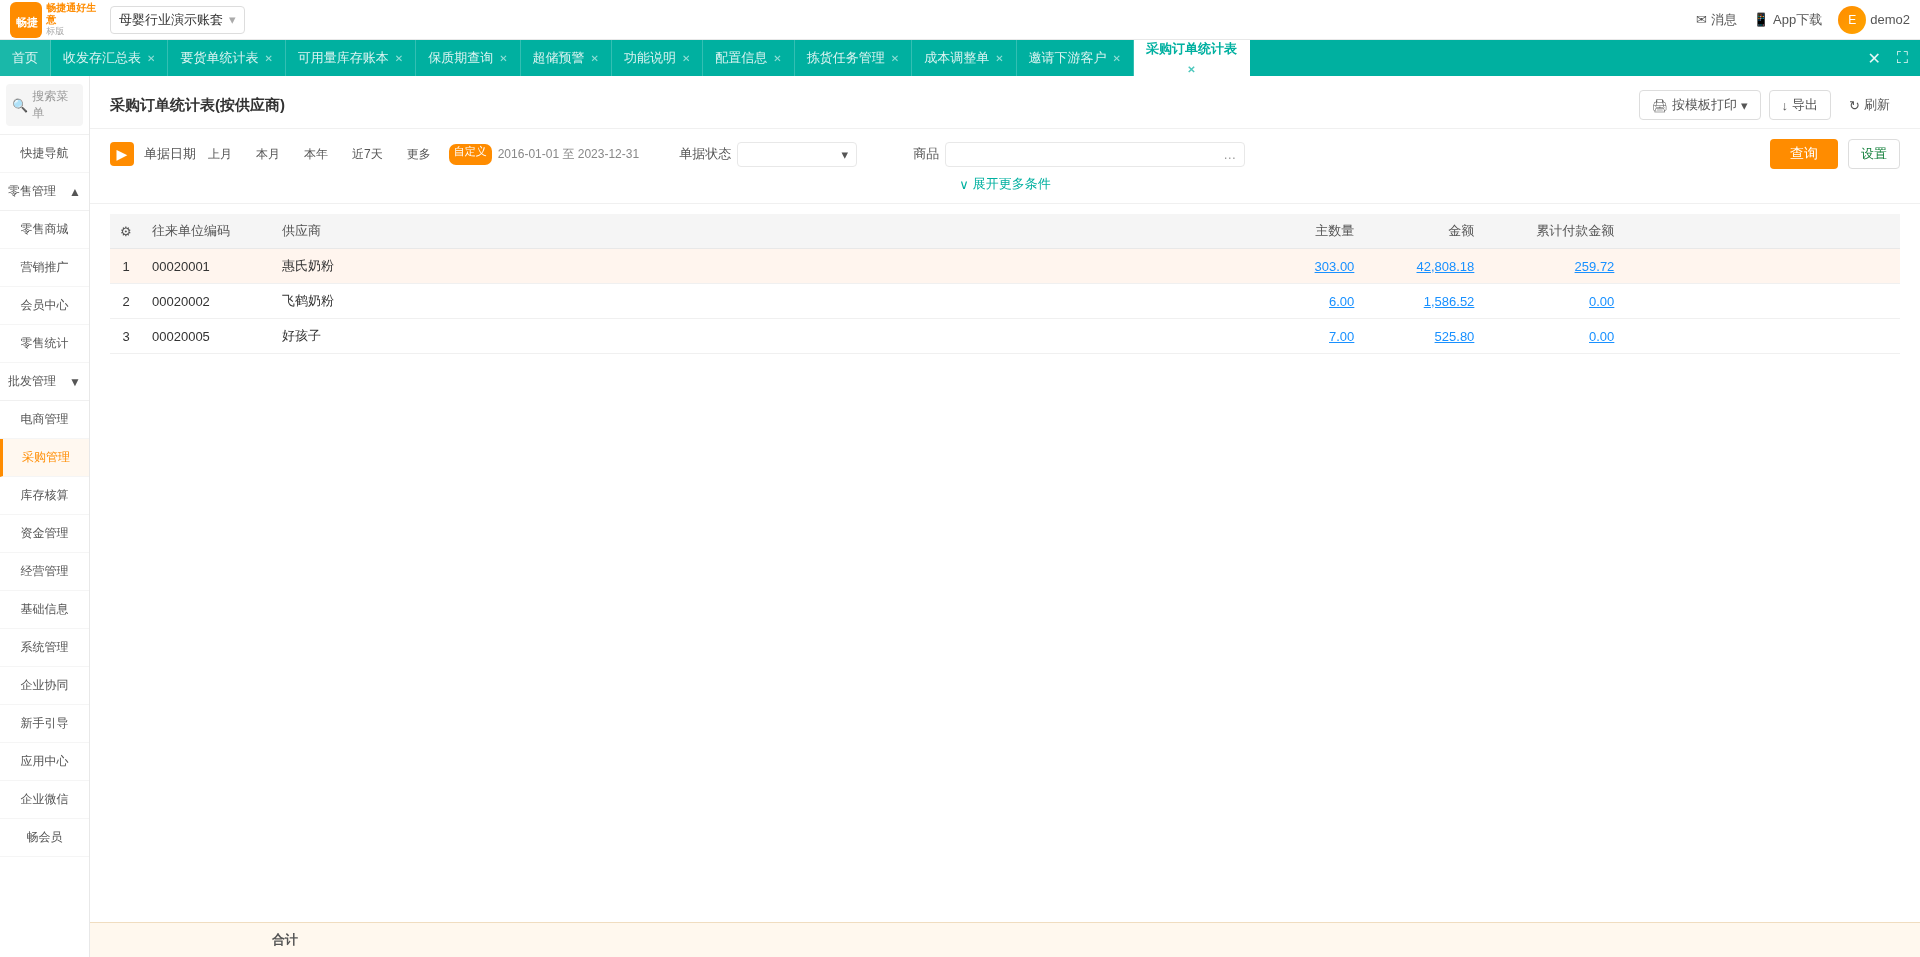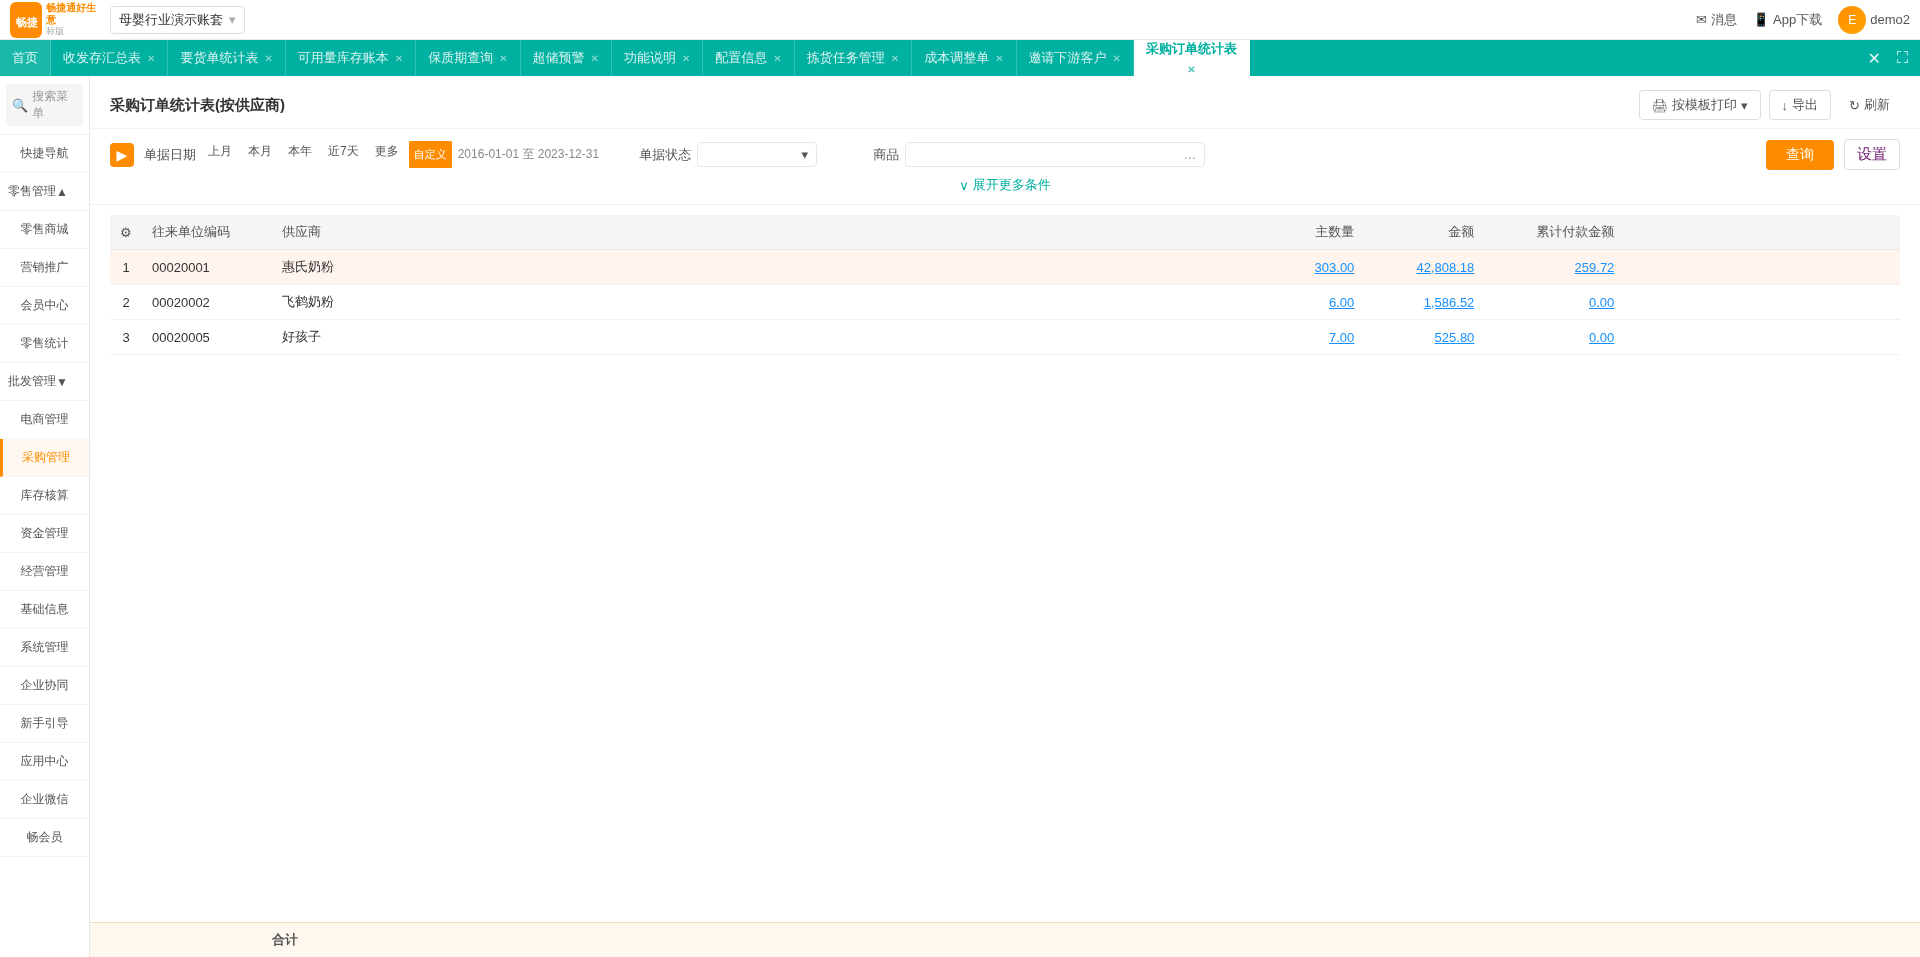--- a/index.html
+++ b/index.html
@@ -28,50 +28,50 @@
     .main-layout { display: flex; flex: 1; overflow: hidden; }
 
     
     .sidebar { width: 90px; background: #fff; border-right: 1px solid #e8e8e8; flex-shrink: 0; overflow-y: auto; display: flex; flex-direction: column; }
     .sidebar-search { padding: 8px 6px; border-bottom: 1px solid #f0f0f0; }
     .sidebar-search-box { display: flex; align-items: center; background: #f5f5f5; border-radius: 4px; padding: 4px 6px; gap: 4px; cursor: pointer; }
     .sidebar-search-text { font-size: 12px; color: #999; }
     .sidebar-item { padding: 10px 8px; cursor: pointer; text-align: center; color: #555; font-size: 12px; border-bottom: 1px solid #f5f5f5; display: flex; align-items: center; justify-content: center; flex-direction: column; gap: 2px; }
     .sidebar-item.active { background: #fff8f0; color: #ff8c00; border-left: 3px solid #ff8c00; }
     .sidebar-group { border-bottom: 1px solid #f0f0f0; }
-    .sidebar-group-header { display: flex; align-items: center; justify-content: flex-start; padding: 10px 8px; cursor: pointer; font-size: 12px; color: #555; }
+    .sidebar-group-header { display: flex; align-items: center; justify-content: space-between; padding: 10px 8px; cursor: pointer; font-size: 12px; color: #555; }
 
     
     .content-area { flex: 1; display: flex; flex-direction: column; overflow: hidden; background: #fff; }
 
     
     .page-header { padding: 14px 20px 8px; border-bottom: 1px solid #f0f0f0; display: flex; align-items: center; justify-content: space-between; }
     .page-title { font-size: 15px; font-weight: bold; color: #333; }
     .page-actions { display: flex; align-items: center; gap: 8px; }
     .btn-print { display: flex; align-items: center; gap: 4px; padding: 5px 12px; border: 1px solid #ddd; border-radius: 4px; cursor: pointer; font-size: 13px; color: #555; background: #fff; }
     .btn-export { display: flex; align-items: center; gap: 4px; padding: 5px 12px; border: 1px solid #ddd; border-radius: 4px; cursor: pointer; font-size: 13px; color: #555; background: #fff; }
     .btn-refresh { display: flex; align-items: center; gap: 4px; padding: 5px 10px; border: none; background: none; cursor: pointer; font-size: 13px; color: #555; }
 
     
     .filter-area { padding: 10px 20px; background: #fff; border-bottom: 1px solid #f0f0f0; }
     .filter-row { display: flex; align-items: center; gap: 10px; flex-wrap: wrap; }
     .filter-toggle-btn { width: 24px; height: 24px; background: #ff8c00; border-radius: 4px; display: flex; align-items: center; justify-content: center; cursor: pointer; color: white; font-size: 14px; flex-shrink: 0; }
     .filter-item { display: flex; align-items: center; gap: 6px; font-size: 13px; color: #555; }
     .filter-label { color: #555; white-space: nowrap; }
-    .date-shortcuts { display: flex; gap: 4px; }
+    .date-shortcuts { display: flex; gap: 12px; }
     .date-shortcut { padding: 2px 6px; cursor: pointer; color: #555; font-size: 12px; border-radius: 2px; }
     .date-range { display: flex; align-items: center; gap: 4px; font-size: 12px; color: #888; }
-    .custom-badge { background: #ff8c00; color: white; border-radius: 1px; padding: 6px 5px; font-size: 11px; }
+    .custom-badge { background: #ff8c00; color: white; border-radius: 7px; padding: 0 5px; font-size: 11px; }
     .filter-select { display: flex; align-items: center; gap: 4px; border: 1px solid #e8e8e8; border-radius: 4px; padding: 4px 8px; cursor: pointer; font-size: 13px; color: #555; background: #fff; min-width: 120px; }
     .filter-input { display: flex; align-items: center; gap: 4px; border: 1px solid #e8e8e8; border-radius: 4px; padding: 4px 8px; cursor: text; font-size: 13px; color: #999; background: #fff; flex: 1; max-width: 300px; }
     .expand-btn { display: flex; align-items: center; gap: 4px; cursor: pointer; color: #00b0a0; font-size: 13px; margin: 6px auto 0; width: fit-content; }
 
     
     .query-btn { background: #ff8c00; color: white; border: none; border-radius: 4px; padding: 6px 20px; cursor: pointer; font-size: 14px; font-weight: normal; }
-    .settings-btn { border: 1px solid #ddd; background: #fff; border-radius: 4px; padding: 5px 12px; cursor: pointer; font-size: 15px; color: #701a75; }
+    .settings-btn { border: 1px solid #ddd; background: #fff; border-radius: 4px; padding: 5px 12px; cursor: pointer; font-size: 13px; color: #15803d; }
 
     
     .table-area { flex: 1; overflow: auto; padding: 0 20px; }
     .data-table { width: 100%; border-collapse: collapse; margin-top: 10px; }
     .data-table th { background: #f5f5f5; padding: 8px 10px; text-align: left; font-weight: normal; color: #555; border-bottom: 1px solid #e8e8e8; font-size: 13px; white-space: nowrap; }
     .data-table td { padding: 8px 10px; border-bottom: 1px solid #f0f0f0; font-size: 13px; color: #333; }
     .data-table tr.row-highlight { background: #fff5ee; }
     .data-table .link-val { color: #1890ff; text-decoration: underline; cursor: pointer; }
     .row-num { color: #888; text-align: center; }
 

